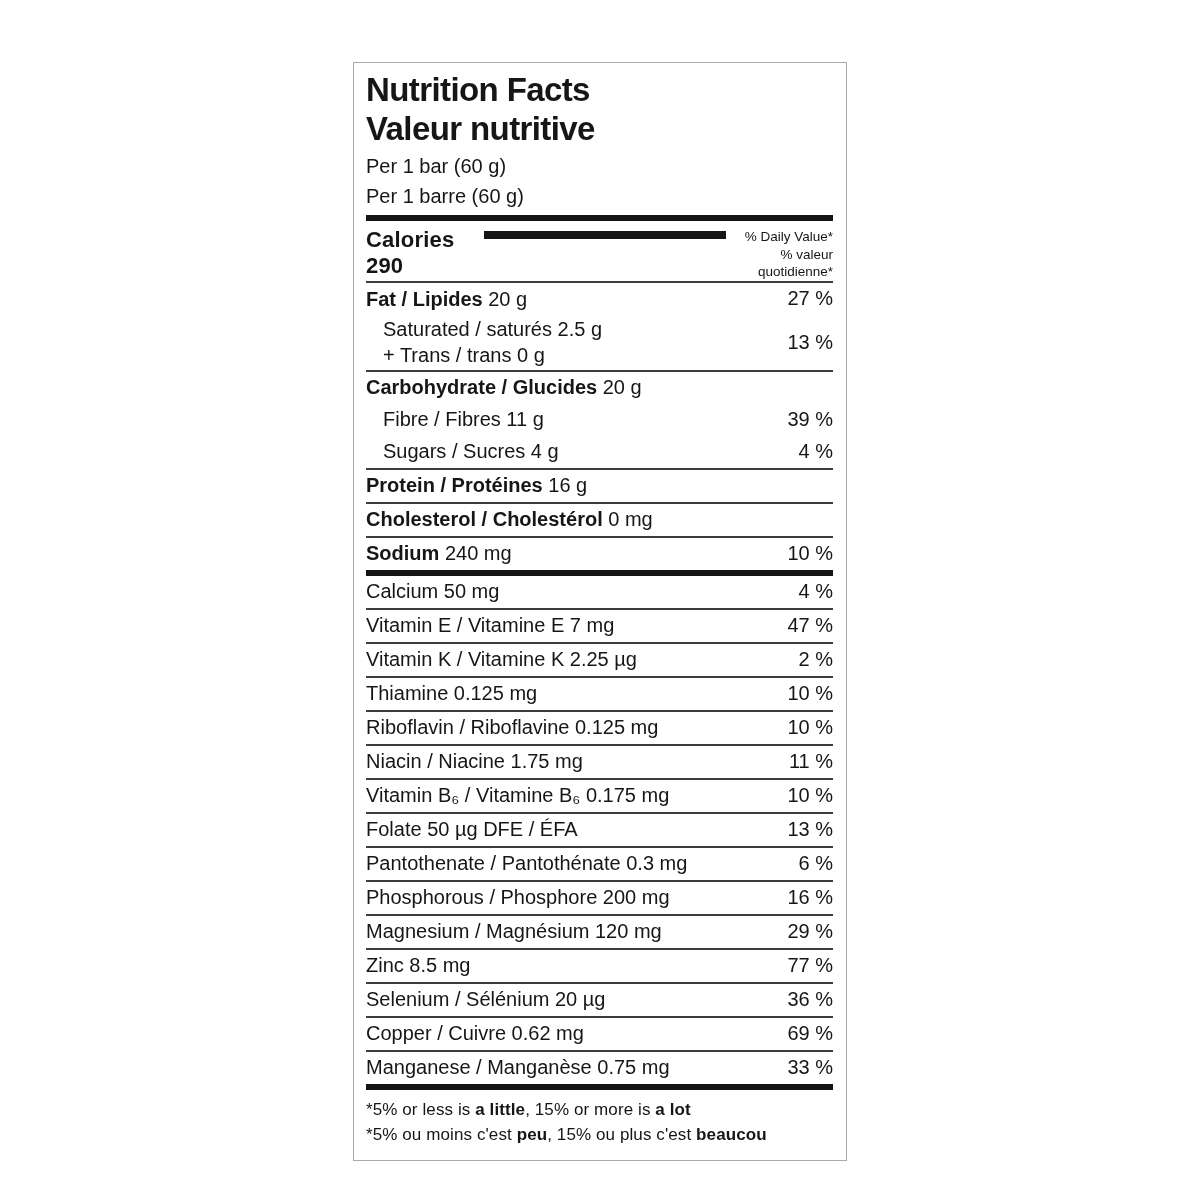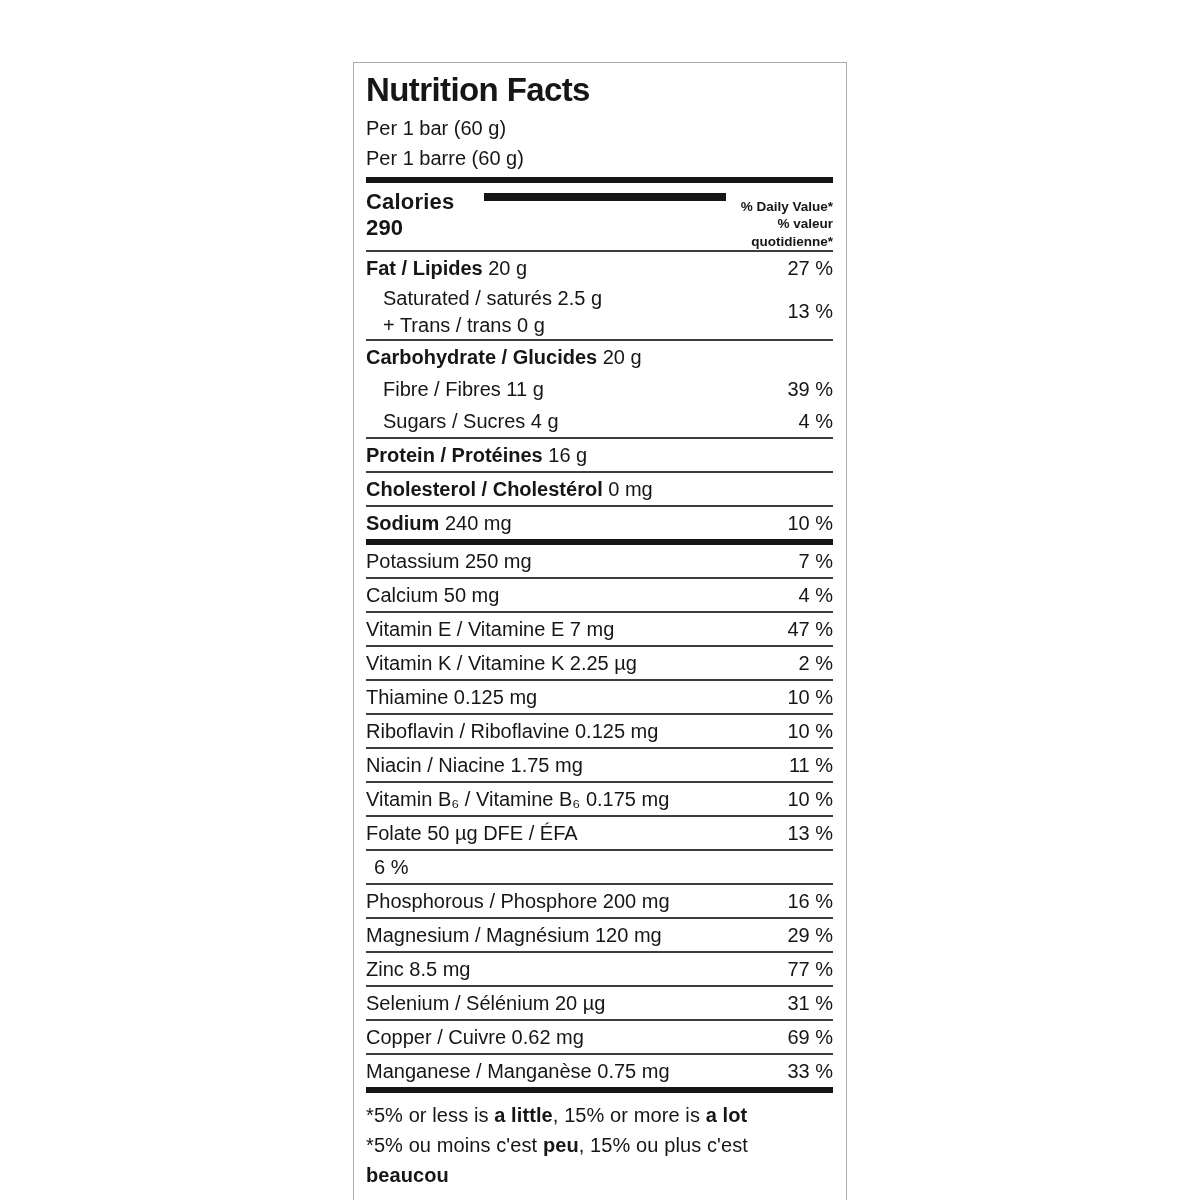--- a/index.html
+++ b/index.html
@@ -57,24 +57,23 @@
   .cal-bar{
     width:272px;
     height:8px;
     background:var(--rule-thick);
     margin-top:4px;
     margin-bottom:-2px;
   }
   .dv-header{
     text-align:right;
     font-size:13.5px;
-    font-weight:700;
+    font-weight:400;
     line-height:1.3;
     padding-top:1px;
-    margin-top:8px;
   }
   .rows{}
   .row{
     display:flex;
     justify-content:space-between;
     align-items:center;
     font-size:20px;
     min-height:30px;
     padding:1px 0;
   }
@@ -83,31 +82,32 @@
   .row .b{font-weight:700;}
   .row .dv{
     white-space:nowrap;
     padding-left:8px;
     text-align:right;
   }
   .sep-thin{border-bottom:2px solid var(--rule-thin);}
   .sep-thick{border-bottom:6px solid var(--rule-thick);}
   .footnote{
     padding-top:7px;
-    font-size:20px;
+    font-size:17px;
     line-height:1.5;
     letter-spacing:0.1px;
   }
   .footnote .b{font-weight:700;}
 </style>
 </head>
 <body>
 
 <div class="label">
   <div class="title">Nutrition Facts</div>
+  <div class="title">Valeur nutritive</div>
   <div class="serving-block">
     <div class="serving">Per 1 bar (60 g)</div>
     <div class="serving">Per 1 barre (60 g)</div>
   </div>
   <div class="bar-thick"></div>
 
   <div class="cal-wrap">
     <div class="cal-left">
       <div class="cal-text">Calories 290</div>
       <div class="cal-bar"></div>
@@ -148,24 +148,20 @@
       </div>
       <div class="row main sep-thin">
         <div class="left"><span class="b">Cholesterol / Cholestérol</span><span>&nbsp;0 mg</span></div>
         <div class="dv"></div>
       </div>
       <div class="row main sep-thick">
         <div class="left"><span class="b">Sodium</span><span>&nbsp;240 mg</span></div>
         <div class="dv">10 %</div>
       </div>
       <div class="row plain sep-thin">
-        <div class="left">Potassium 250 mg</div>
-        <div class="dv">7 %</div>
-      </div>
-      <div class="row plain sep-thin">
         <div class="left">Calcium 50 mg</div>
         <div class="dv">4 %</div>
       </div>
       <div class="row plain sep-thin">
         <div class="left">Vitamin E / Vitamine E 7 mg</div>
         <div class="dv">47 %</div>
       </div>
       <div class="row plain sep-thin">
         <div class="left">Vitamin K / Vitamine K 2.25 µg</div>
         <div class="dv">2 %</div>
@@ -184,37 +180,38 @@
       </div>
       <div class="row plain sep-thin">
         <div class="left">Vitamin B₆ / Vitamine B₆ 0.175 mg</div>
         <div class="dv">10 %</div>
       </div>
       <div class="row plain sep-thin">
         <div class="left">Folate 50 µg DFE / ÉFA</div>
         <div class="dv">13 %</div>
       </div>
       <div class="row plain sep-thin">
+        <div class="left">Pantothenate / Pantothénate 0.3 mg</div>
         <div class="dv">6 %</div>
       </div>
       <div class="row plain sep-thin">
         <div class="left">Phosphorous / Phosphore 200 mg</div>
         <div class="dv">16 %</div>
       </div>
       <div class="row plain sep-thin">
         <div class="left">Magnesium / Magnésium 120 mg</div>
         <div class="dv">29 %</div>
       </div>
       <div class="row plain sep-thin">
         <div class="left">Zinc 8.5 mg</div>
         <div class="dv">77 %</div>
       </div>
       <div class="row plain sep-thin">
         <div class="left">Selenium / Sélénium 20 µg</div>
-        <div class="dv">31 %</div>
+        <div class="dv">36 %</div>
       </div>
       <div class="row plain sep-thin">
         <div class="left">Copper / Cuivre 0.62 mg</div>
         <div class="dv">69 %</div>
       </div>
       <div class="row plain sep-thick">
         <div class="left">Manganese / Manganèse 0.75 mg</div>
         <div class="dv">33 %</div>
       </div>
     </div>

